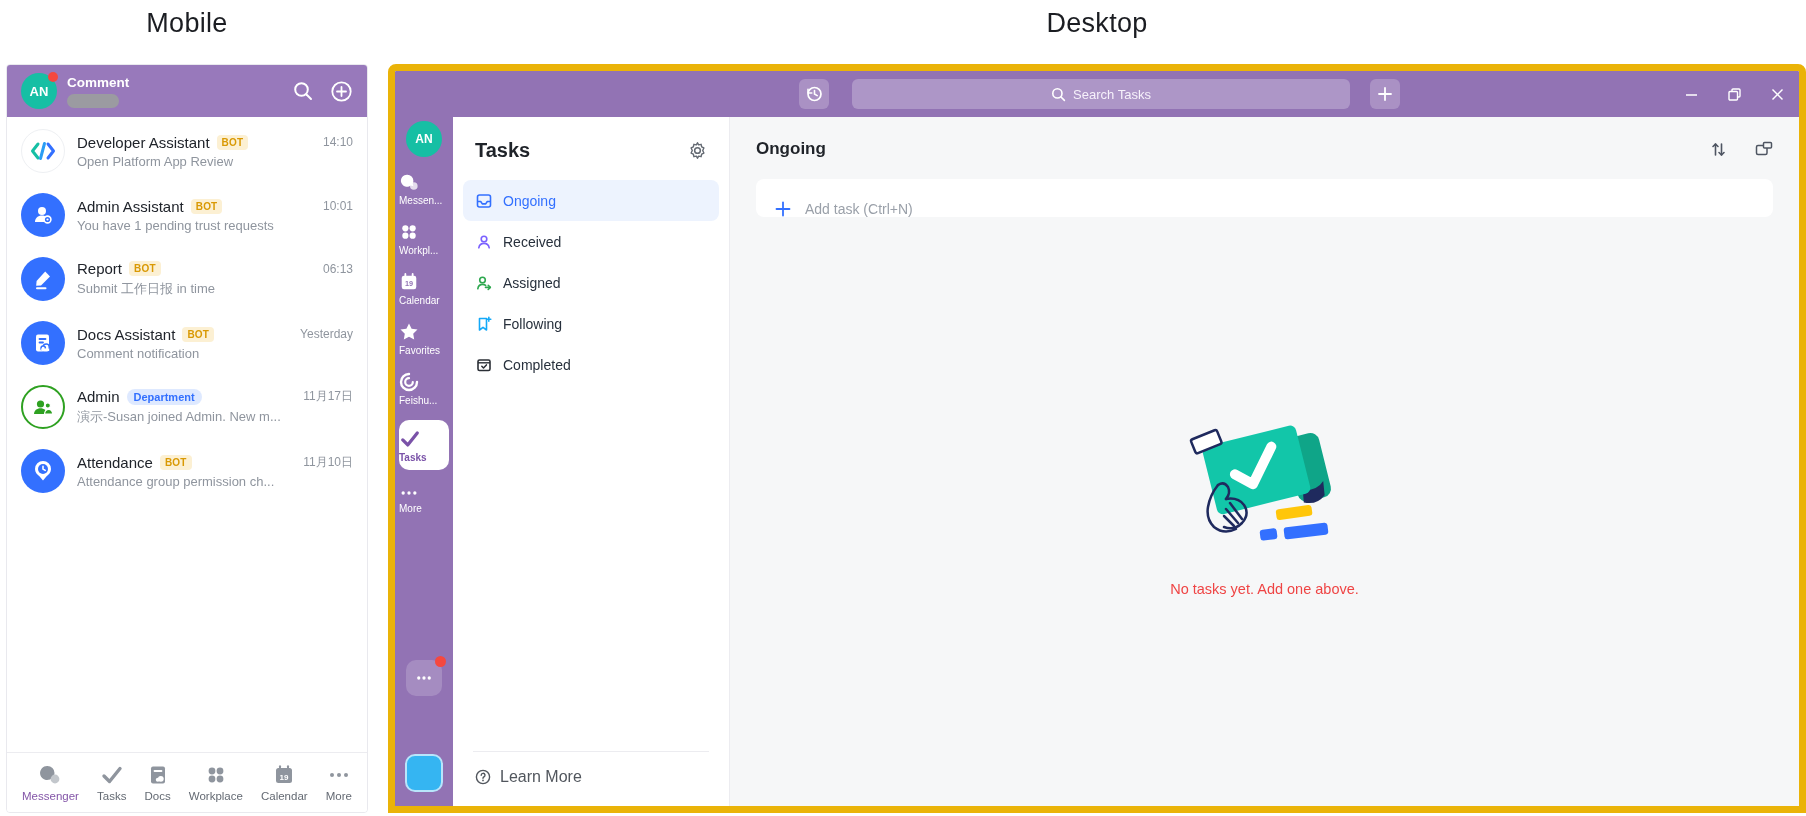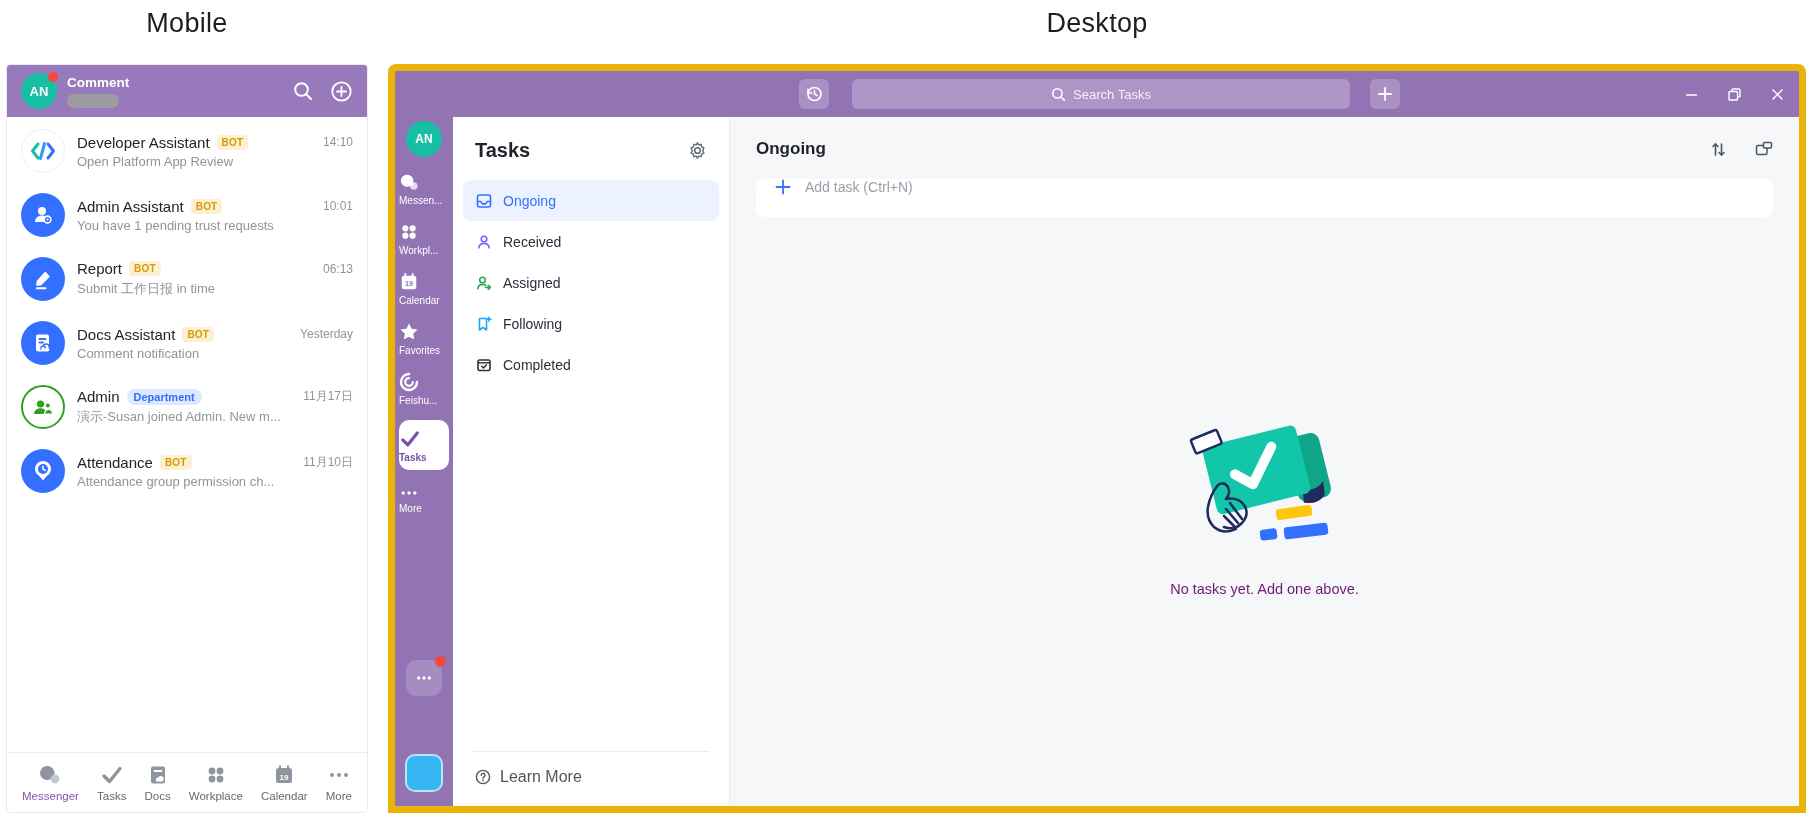--- a/index.html
+++ b/index.html
@@ -73,24 +73,24 @@
   .sb-item { display:flex; align-items:center; height:41px; border-radius:8px; padding:0 13px; gap:11px; font-size:14px; color:#27303c; }
   .sb-item.active { background:#EDF3FE; color:#3370FF; }
   .sb-footer { position:absolute; left:0; right:0; bottom:0; padding:0 14px 20px; }
   .sb-footer-divider { border-top:1px solid #ececf0; margin:0 6px 16px; }
   .sb-footer-row { display:flex; align-items:center; gap:9px; color:#51565d; font-size:16px; padding-left:8px; }
 
   .main { position:absolute; left:335px; top:46px; right:0; bottom:0; background:#F6F7F8; }
   .main-head { display:flex; align-items:center; padding:22px 26px 12px 26px; }
   .main-title { font-size:17px; font-weight:700; color:#1f2329; }
   .main-head-icons { margin-left:auto; display:flex; align-items:center; gap:28px; color:#4e5562; }
-  .add-row { margin:8px 26px 0; height:38px; background:#fff; border-radius:8px; display:flex; align-items:flex-start; padding:0 19px; gap:14px; }
+  .add-row { margin:8px 26px 0; height:38px; background:#fff; border-radius:8px; display:flex; align-items:flex-end; padding:0 19px; gap:14px; }
   .add-placeholder { font-size:14px; color:#9aa0a9; }
   .empty { position:absolute; left:0; right:0; top:298px; text-align:center; }
-  .empty-text { margin-top:22px; font-size:14.5px; color:#701a75; }
+  .empty-text { margin-top:22px; font-size:14.5px; color:#ef4444; }
 
   svg { display:block; }
 </style>
 </head>
 <body>
 
 <div class="canvas">
 
   <div class="section-title title-mobile">Mobile</div>
   <div class="section-title title-desktop">Desktop</div>

